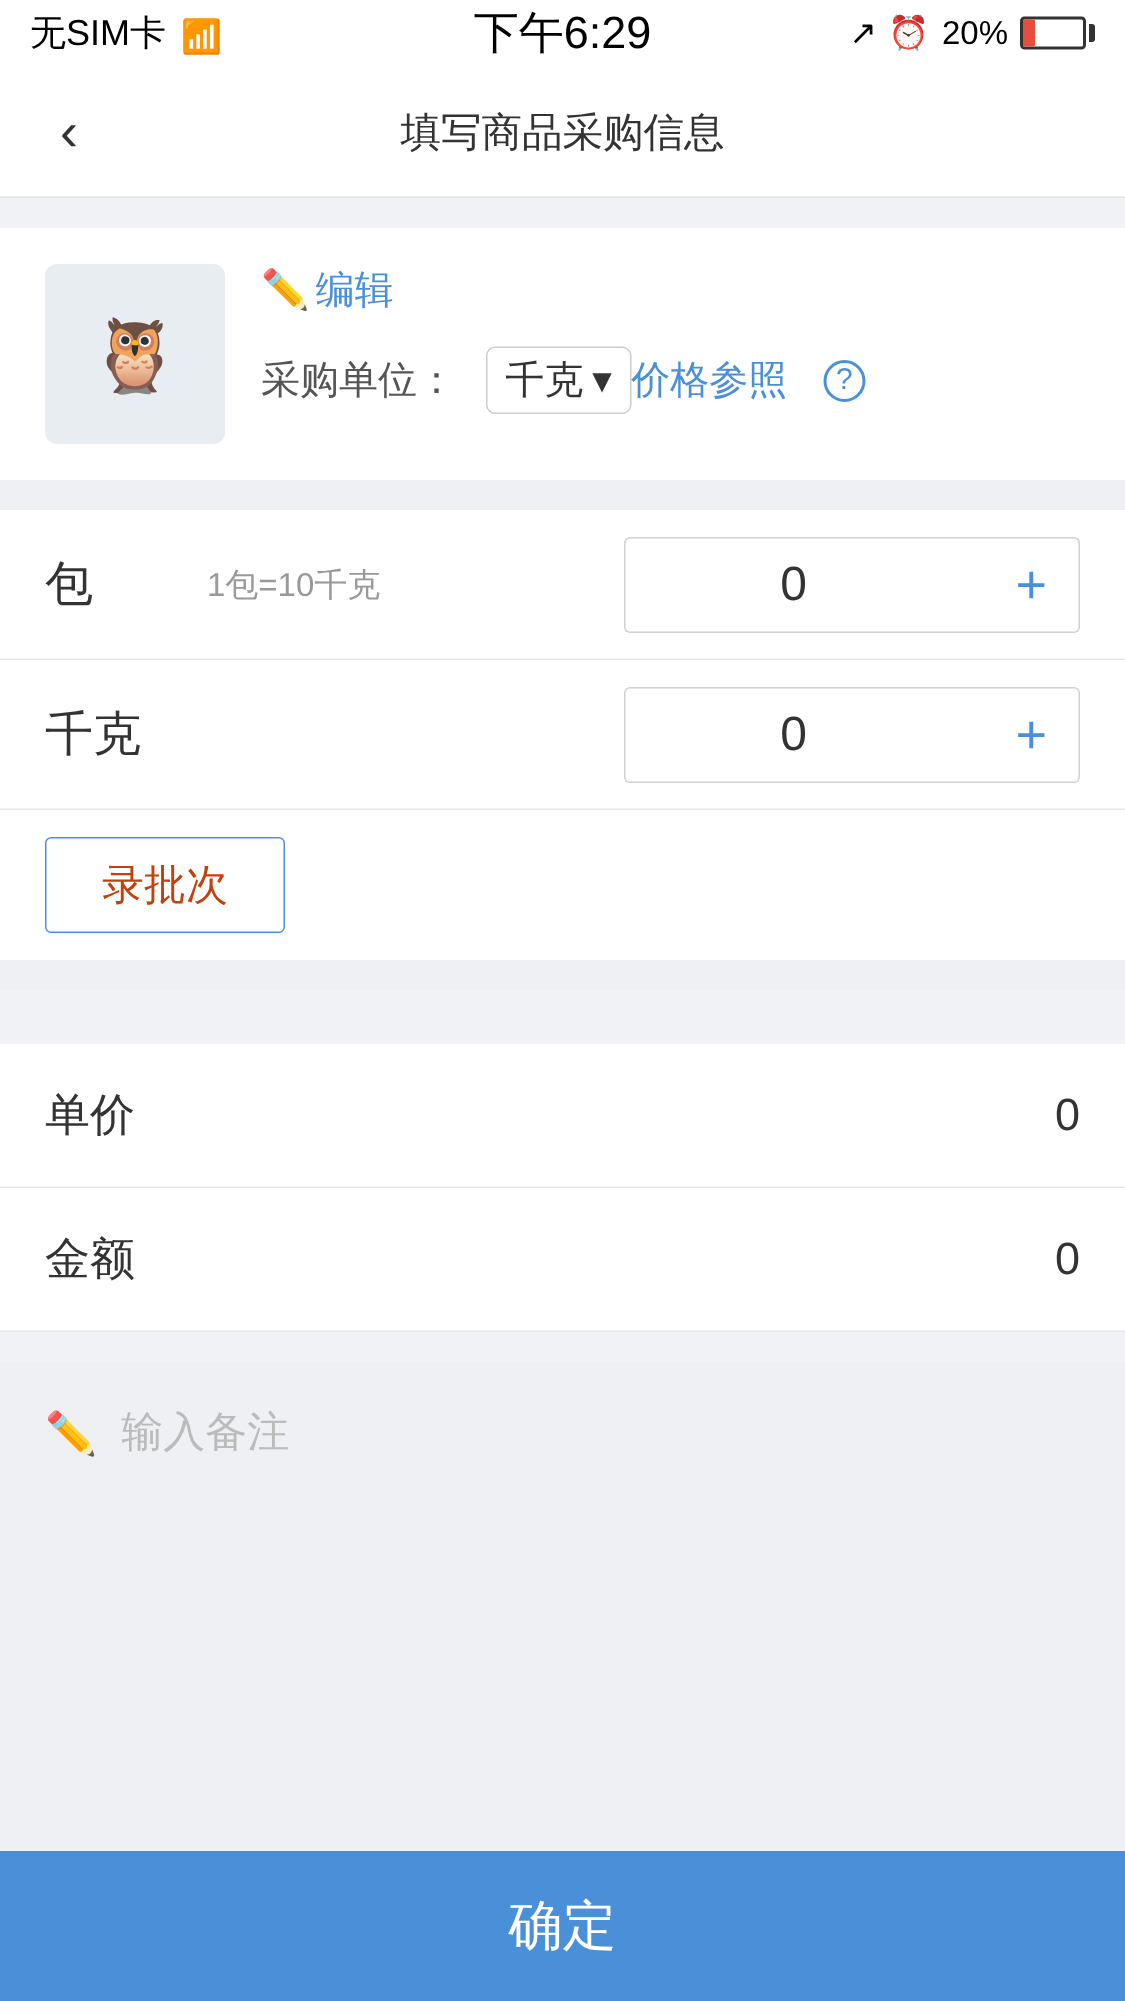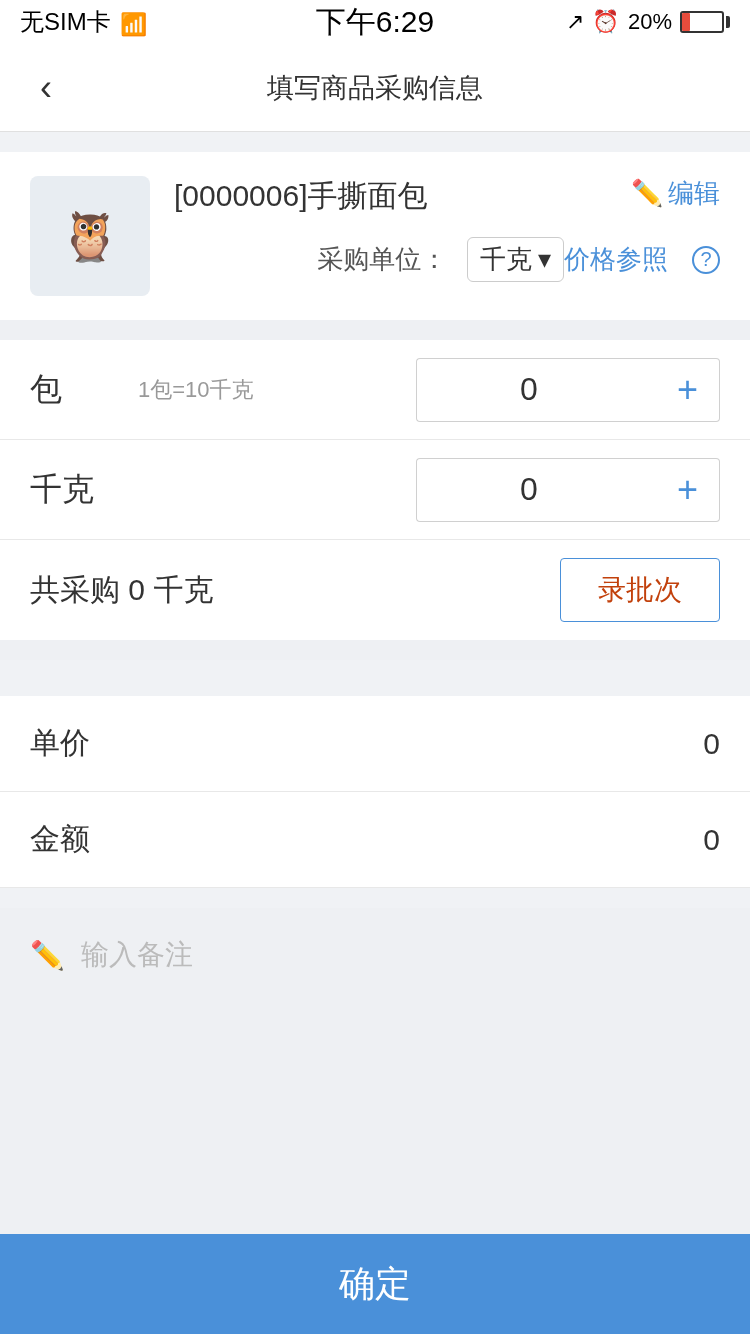--- a/index.html
+++ b/index.html
@@ -104,21 +104,21 @@
       font-size: 26px;
       color: #4a90d9;
       display: flex;
       align-items: center;
       gap: 4px;
       cursor: pointer;
     }
     .product-meta {
       display: flex;
       align-items: center;
-      justify-content: flex-end;
+      justify-content: flex-start;
       margin-top: 20px;
     }
     .unit-label { font-size: 26px; color: #555; }
     .unit-select {
       display: inline-flex;
       align-items: center;
       gap: 6px;
       border: 1px solid #ccc;
       border-radius: 6px;
       padding: 4px 12px;
@@ -312,23 +312,20 @@
   <span class="nav-back">‹</span>
   <span class="nav-title">填写商品采购信息</span>
 </div>
 
 <div class="product-card">
   <div class="product-image">
     <span class="product-image-owl">🦉</span>
   </div>
   <div class="product-details">
     <div class="product-header">
-      <span class="product-name">
-        <span>[0000006]</span><span>手撕面包</span>
-      </span>
       <span class="edit-btn">
         <span>✏️</span>
         <span>编辑</span>
       </span>
     </div>
     <div class="product-meta">
       <div>
         <span class="unit-label">采购单位：</span>
         <span class="unit-select">
           <span>千克</span>
@@ -360,23 +357,20 @@
     <span class="input-label">千克</span>
     <span class="input-sublabel"></span>
     <div class="input-right">
       <input class="qty-input" type="number" value="0" style="">
       <div class="qty-plus">+</div>
     </div>
   </div>
 </div>
 
 <div class="summary-row">
-  <span class="summary-text">
-    <span>共采购</span>&nbsp;<span>0</span>&nbsp;<span>千克</span>
-  </span>
   <div class="batch-btn">录批次</div>
 </div>
 
 <div class="divider-section"></div>
 
 <div class="price-section">
   <div class="price-row">
     <span class="price-label">单价</span>
     <span class="price-value">0</span>
   </div>

